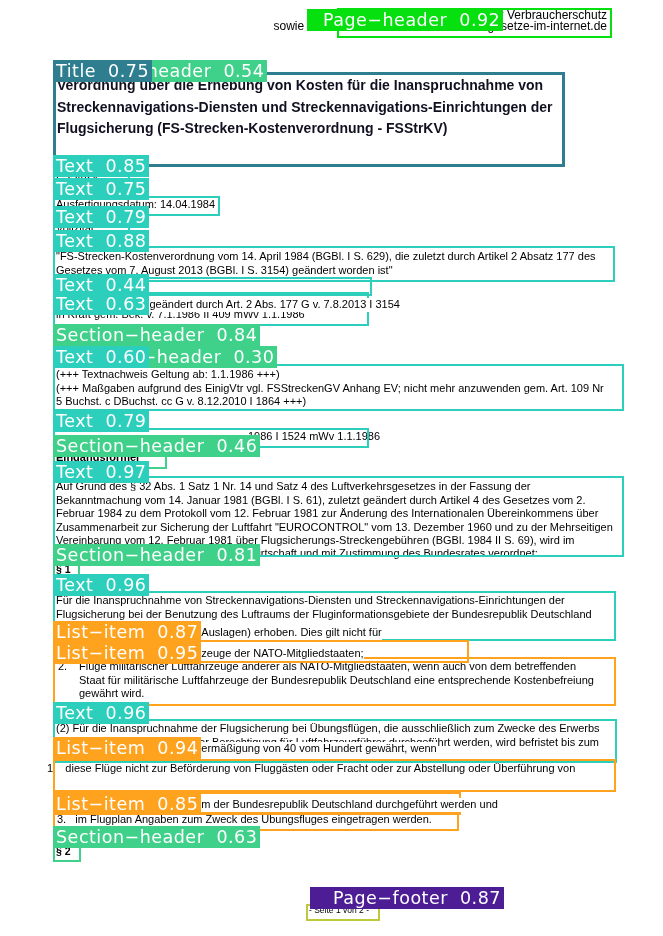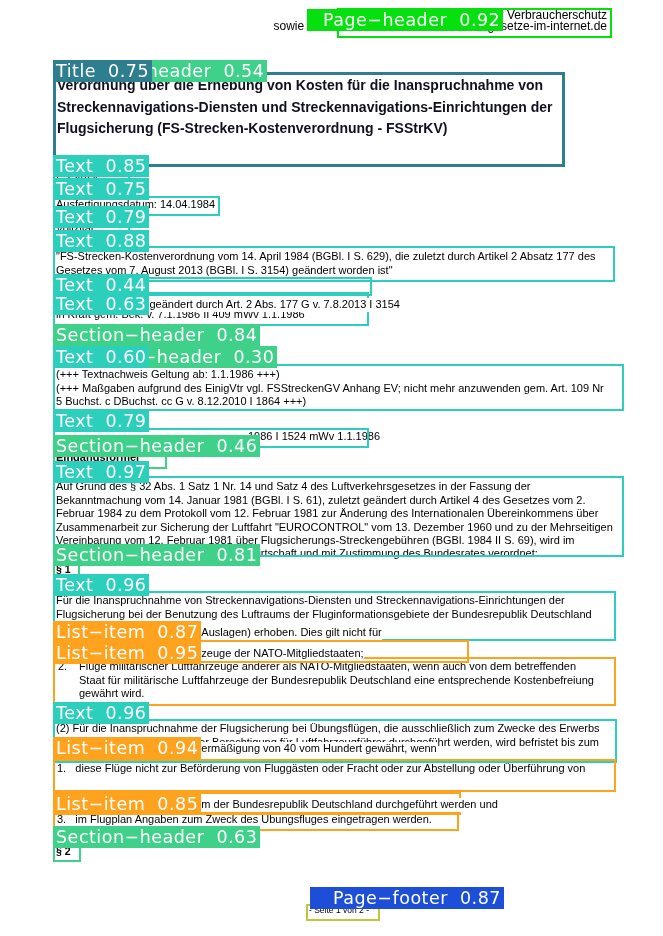--- a/index.html
+++ b/index.html
@@ -15,21 +15,21 @@
   .row{position:absolute;display:flex;align-items:flex-end;z-index:26;}
   .row .lbl{position:static;}
   .row .frag{font:11px/13.6px "Liberation Sans","DejaVu Sans",sans-serif;color:#000;
              white-space:pre;margin-bottom:3px;background:#fff;}
   
   .c-text.lbl{background:#2bcfbc;}   .c-text.bbox{border-color:#2bcfbc;}
   .c-title.lbl{background:#2e7e90;}  .c-title.bbox{border-color:#2e7e90;border-width:3px;}
   .c-sect.lbl{background:#3fd08a;}   .c-sect.bbox{border-color:#3fd08a;}
   .c-page.lbl{background:#05e00e;padding-left:16px;}   .c-page.bbox{border-color:#05e00e;}
   .c-list.lbl{background:#ffa21e;}   .c-list.bbox{border-color:#ffa21e;}
-  .c-foot.lbl{background:#1d4ed8;padding-left:23px;}   .c-foot.bbox{border-color:#bfc83a;}
+  .c-foot.lbl{background:#4c1d95;padding-left:23px;}   .c-foot.bbox{border-color:#bfc83a;}
   .small{font-size:12px;line-height:11px;}
   .tiny{font-size:8.5px;line-height:10px;}
 </style>
 </head>
 <body>
 
 <div id="canvas">
 
   <div class="bbox c-page" style="left:337px;top:8px;width:271px;height:26px;"></div>
   <div class="doc small" style="right:56px;top:10px;text-align:right;">d für Verbraucherschutz</div>
@@ -120,21 +120,21 @@
   <div class="lbl c-text" style="left:53px;top:702px;">Text 0.96</div>
   <div class="bbox c-text" style="left:53px;top:719px;width:560px;height:40px;"></div>
   <div class="doc" style="left:56px;top:722px;">(2) Für die Inanspruchnahme der Flugsicherung bei Übungsflügen, die ausschließlich zum Zwecke des Erwerbs
 eines Pilotenscheins oder einer Berechtigung für Luftfahrzeugführer durchgeführt werden, wird befristet bis zum</div>
   <div class="row" style="left:53px;top:737px;">
     <span class="lbl c-list">List−item 0.94</span>
     <span class="frag">ermäßigung von 40 vom Hundert gewährt, wenn</span>
   </div>
 
   <div class="bbox c-list" style="left:53px;top:759px;width:559px;height:29px;"></div>
-  <div class="doc" style="left:57px;top:762px;white-space:pre;">1.   diese Flüge nicht zur Beförderung von Fluggästen oder Fracht oder zur Abstellung oder Überführung von</div>
+  <div class="doc" style="left:47px;top:762px;white-space:pre;">1.   diese Flüge nicht zur Beförderung von Fluggästen oder Fracht oder zur Abstellung oder Überführung von</div>
 
   <div class="bbox c-list" style="left:53px;top:792px;width:404px;height:19px;"></div>
   <div class="row" style="left:53px;top:793px;">
     <span class="lbl c-list">List−item 0.85</span>
     <span class="frag">m der Bundesrepublik Deutschland durchgeführt werden und</span>
   </div>
 
   <div class="bbox c-list" style="left:53px;top:811px;width:402px;height:16px;"></div>
   <div class="doc" style="left:57px;top:813px;white-space:pre;">3.   im Flugplan Angaben zum Zweck des Übungsfluges eingetragen werden.</div>
 

